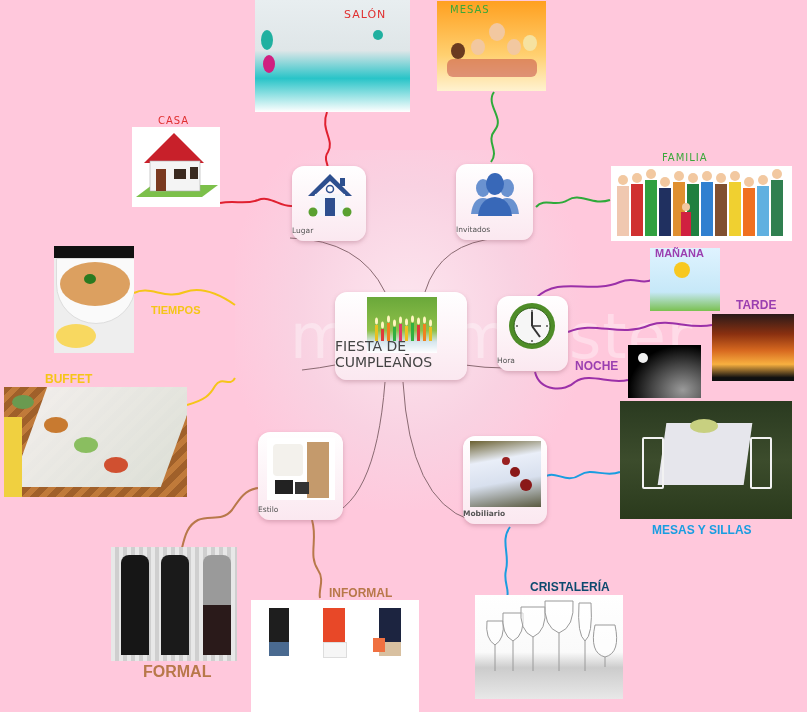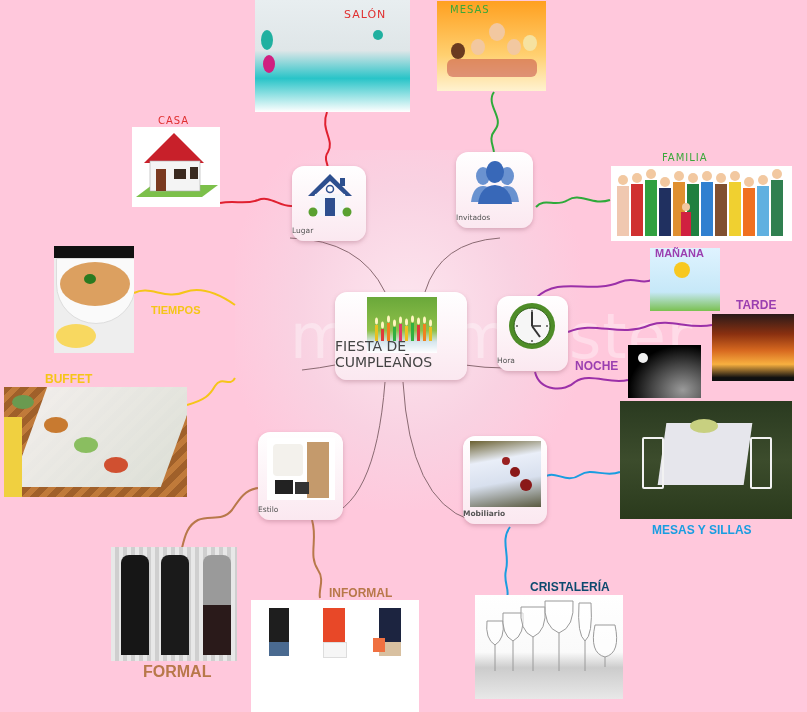--- a/index.html
+++ b/index.html
@@ -106,21 +106,21 @@
       <rect x="34" y="8" width="5" height="8" fill="#2d4f8e"></rect>
       <rect x="9" y="24" width="30" height="22" fill="#f4f6fb"></rect>
       <circle cx="24" cy="19" r="3.5" fill="#fff" stroke="#2d4f8e" stroke-width="1.5"></circle>
       <rect x="19" y="28" width="10" height="18" fill="#2d4f8e"></rect>
       <circle cx="7" cy="42" r="4.5" fill="#5aa030"></circle>
         <circle cx="41" cy="42" r="4.5" fill="#5aa030"></circle>
     </svg>
     <div class="lbl">Lugar</div>
   </div>
 
-  <div class="node" style="left:456px; top:152px; width:77px; height:76px;">
+  <div class="node" style="left:456px; top:164px; width:77px; height:76px;border-radius:11px;">
     <svg class="thumb" style="left:15px; top:6px;" width="48" height="46">
       <ellipse cx="12" cy="18" rx="7" ry="9" fill="#6a92d0"></ellipse>
         <path d="M0,44 Q2,28 12,28 Q22,28 24,44Z" fill="#6a92d0"></path>
       <ellipse cx="36" cy="18" rx="7" ry="9" fill="#6a92d0"></ellipse>
         <path d="M24,44 Q26,28 36,28 Q46,28 48,44Z" fill="#6a92d0"></path>
       <ellipse cx="24" cy="14" rx="9" ry="11" fill="#3868b8"></ellipse>
         <path d="M7,46 Q9,28 24,27 Q39,28 41,46Z" fill="#3868b8"></path>
     </svg>
     <div class="lbl">Invitados</div>
   </div>

